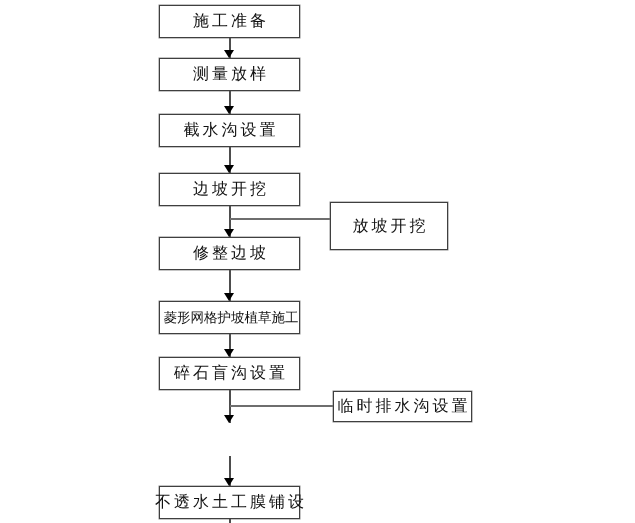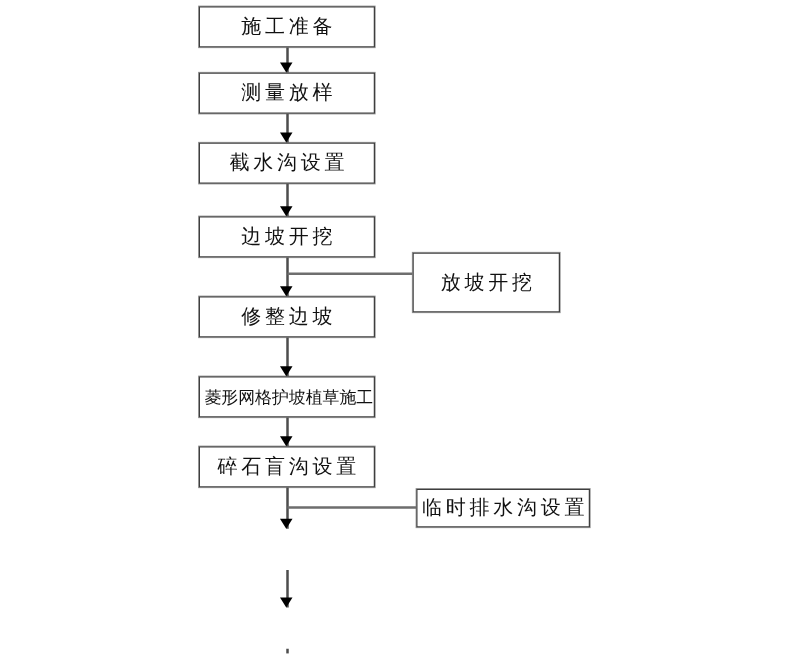--- a/index.html
+++ b/index.html
@@ -52,20 +52,23 @@
     </div>
   <div class="node main tight" style="top:301px;">
       <span>菱形网格护坡植草施工</span>
     </div>
   <div class="node main" style="top:237px;">
       <span>修整边坡</span>
     </div>
   <div class="node main" style="top:357px;">
       <span>碎石盲沟设置</span>
     </div>
+  <div class="node main" style="top:486px;">
+      <span>不透水土工膜铺设</span>
+    </div>
 
   <div class="node" style="left:330px;top:202px;width:118px;height:48px;">
       <span>放坡开挖</span>
     </div>
   <div class="node" style="left:333px;top:391px;width:139px;height:31px;">
       <span>临时排水沟设置</span>
     </div>
 
   <div class="vline" style="top:38px;height:20px;"></div>
   <div class="vline" style="top:91px;height:23px;"></div>

